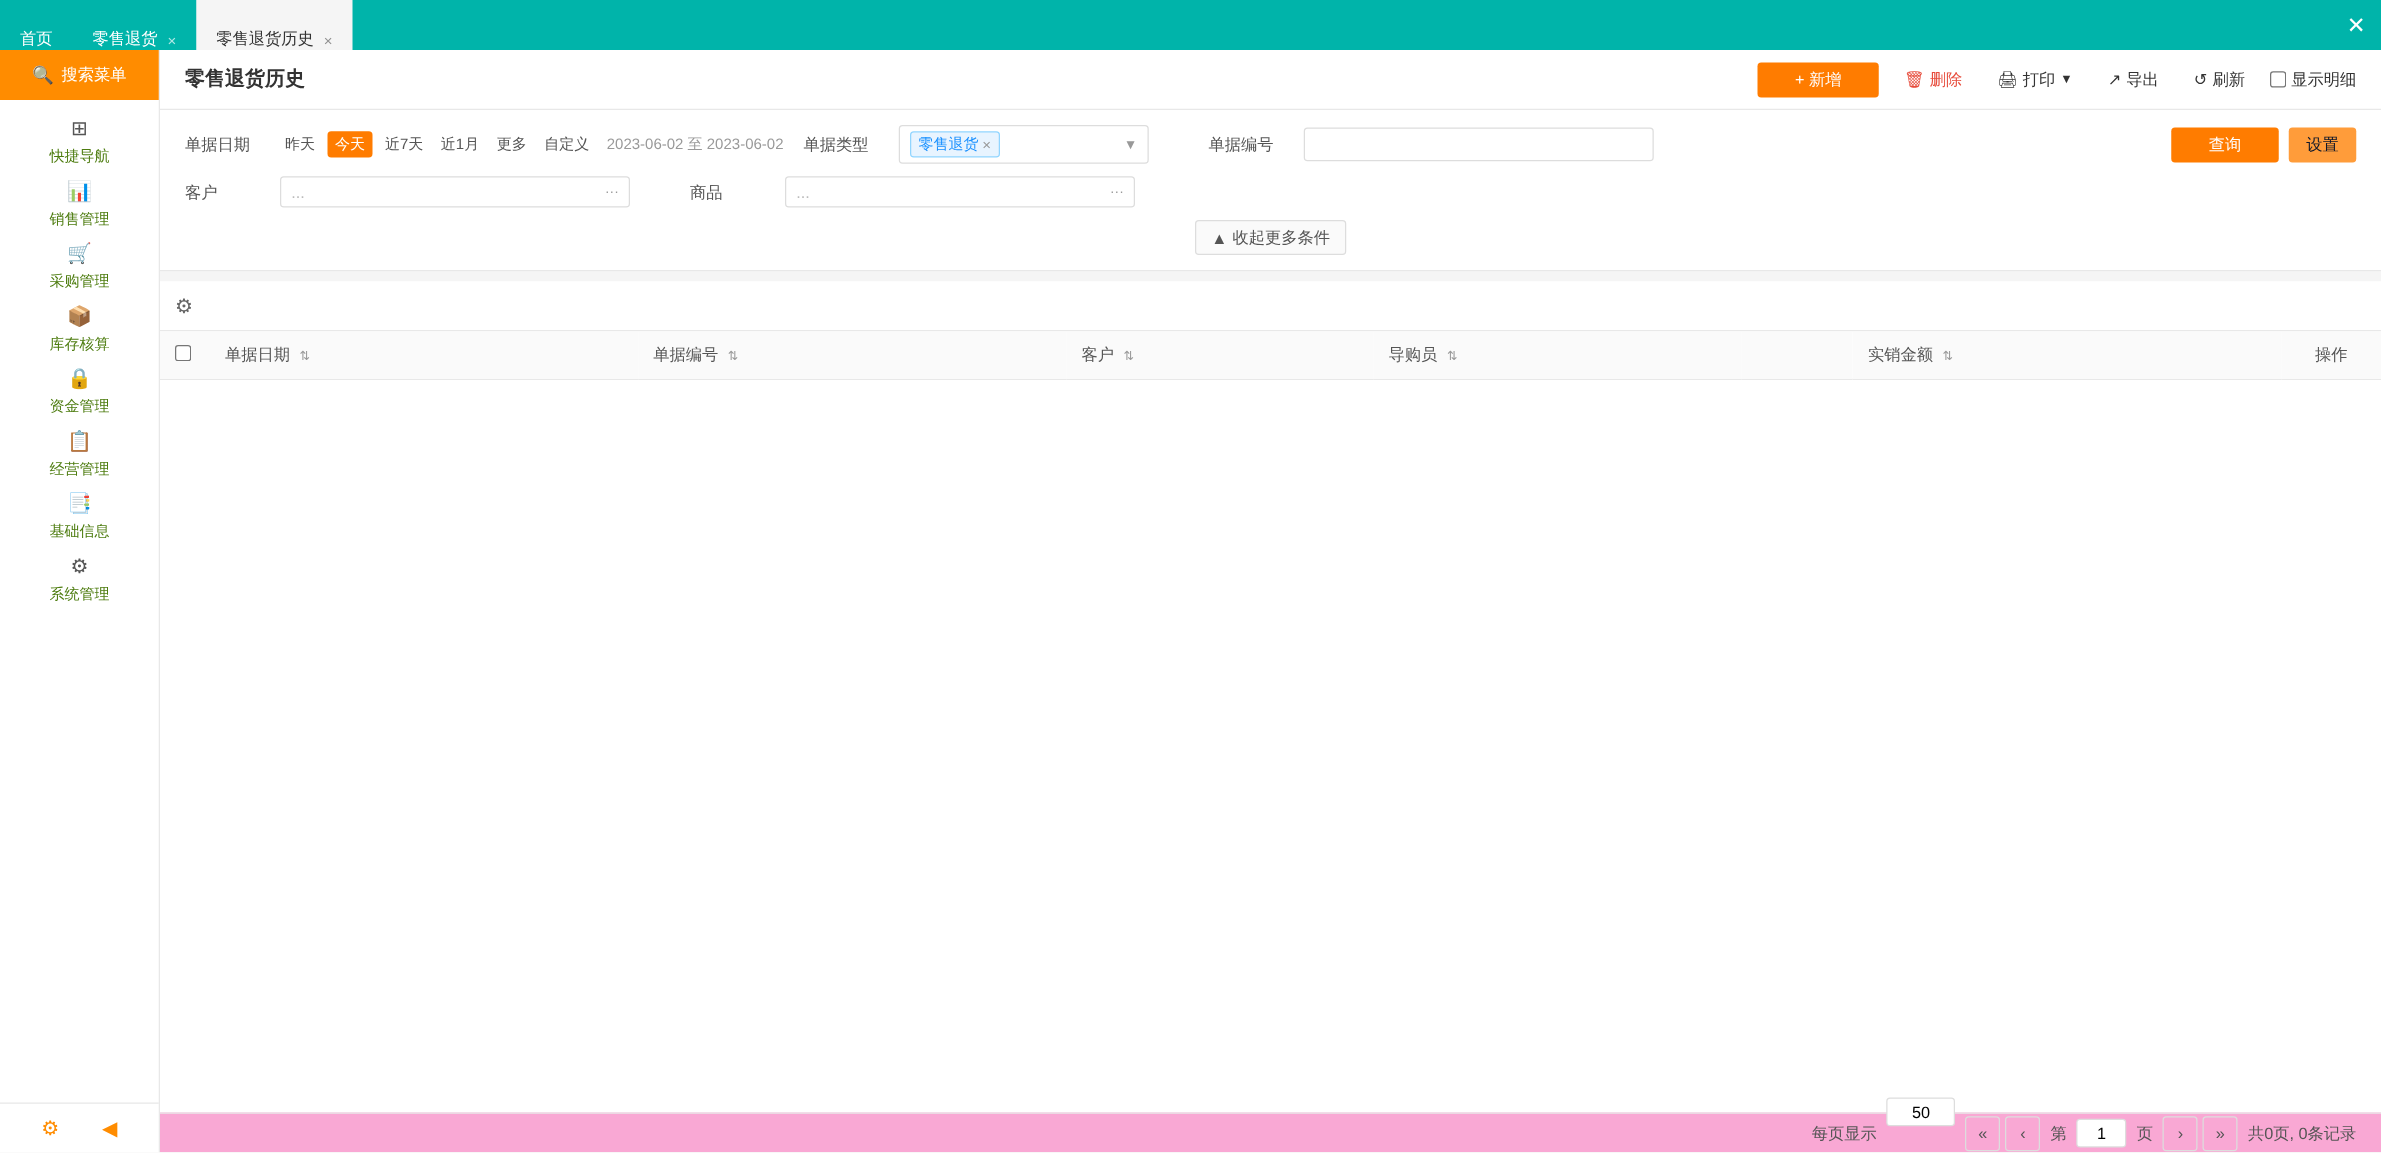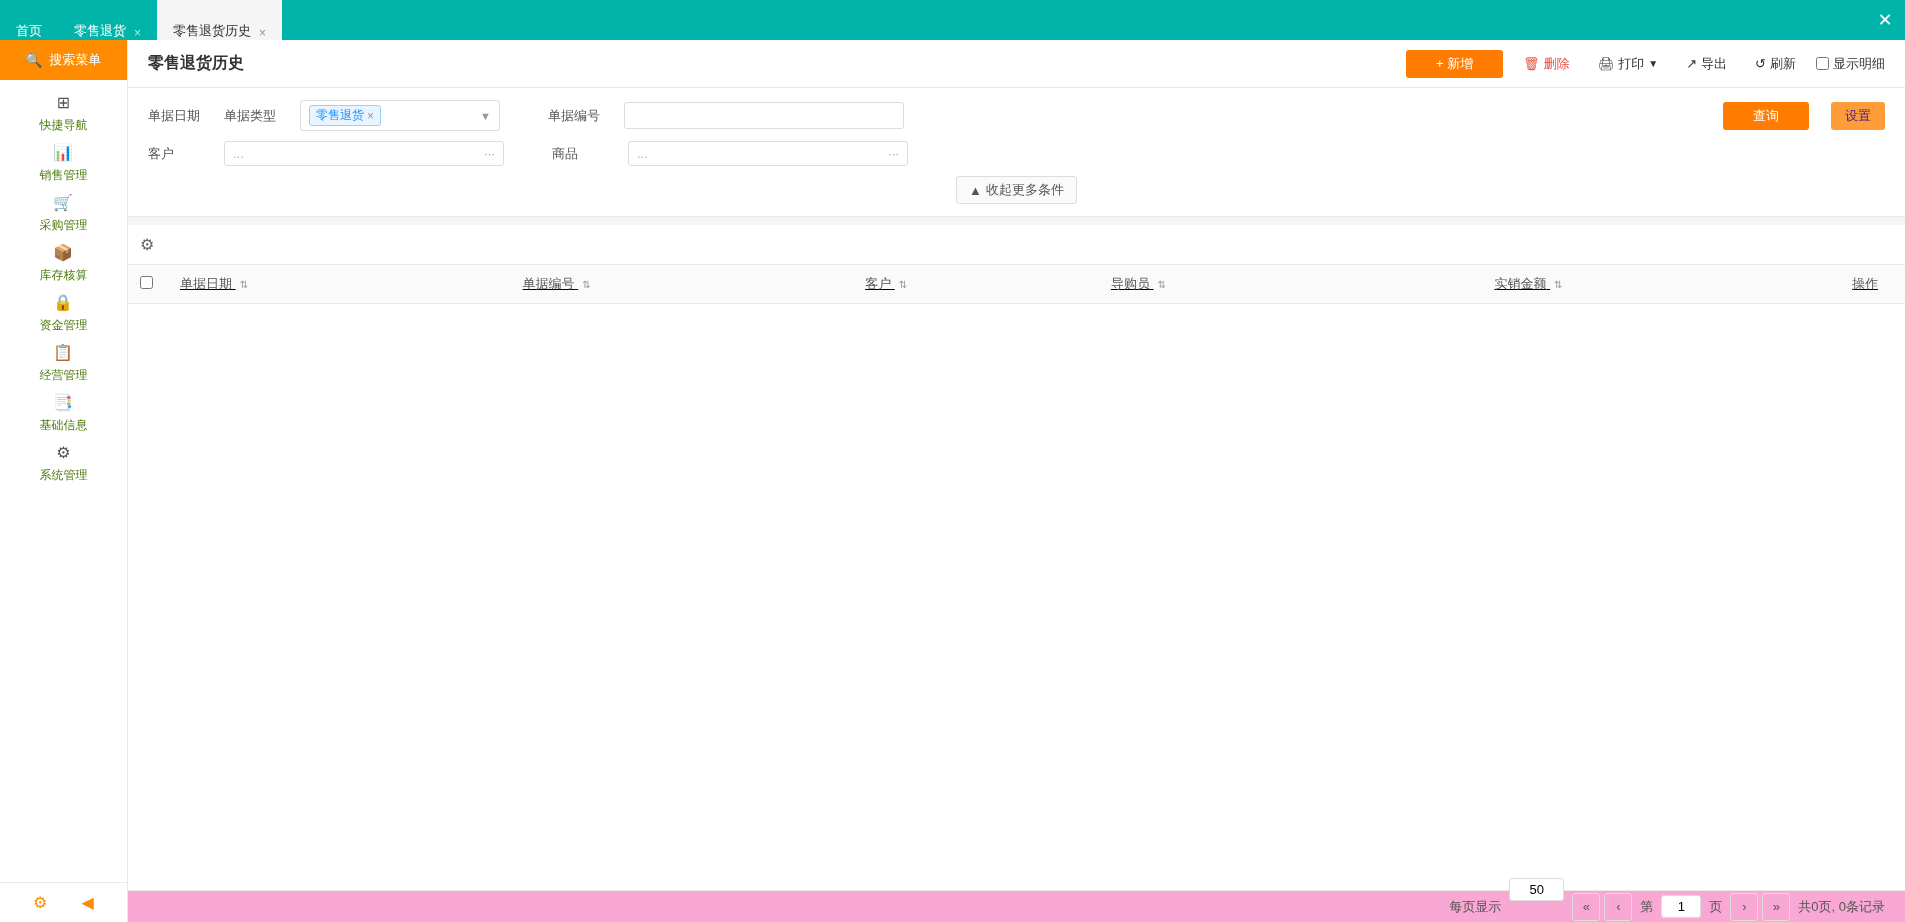--- a/index.html
+++ b/index.html
@@ -164,24 +164,23 @@
       border-radius: 3px;
     }
     .toolbar-btn.primary {
       background: #ff7c00;
       color: #fff;
       border-radius: 3px;
       padding: 5px 30px;
     }
     .toolbar-btn.secondary {
       background: #ff9c3a;
-      color: #4c1d95;
+      color: #0f172a;
       border-radius: 3px;
       padding: 5px 14px;
-      margin-left: 14px;
     }
     .toolbar-btn.danger { color: #e74c3c; }
     .display-detail-check {
       display: flex;
       align-items: center;
       gap: 4px;
       font-size: 13px;
       color: #333;
     }
 
@@ -296,21 +295,20 @@
       cursor: pointer;
     }
     .table-wrapper {
       flex: 1;
       overflow: auto;
     }
     table {
       width: 100%;
       border-collapse: collapse;
       font-size: 13px;
-      text-decoration: underline;
     }
     thead th {
       background: #fafafa;
       border-bottom: 1px solid #e8e8e8;
       padding: 10px 12px;
       text-align: left;
       color: #555;
       font-weight: normal;
       white-space: nowrap;
       position: sticky;
@@ -498,20 +496,29 @@
           <input type="checkbox" style="">
           <span>显示明细</span>
         </div>
       </div>
     </div>
 
     <div class="filter-panel">
 
       <div class="filter-row">
         <span class="filter-label">单据日期</span>
+        <div class="date-shortcuts">
+          <span class="date-btn">昨天</span>
+          <span class="date-btn active">今天</span>
+          <span class="date-btn">近7天</span>
+          <span class="date-btn">近1月</span>
+          <span class="date-btn">更多</span>
+          <span class="date-btn">自定义</span>
+          <span class="date-range">2023-06-02 至 2023-06-02</span>
+        </div>
 
         <span class="filter-label" style="">单据类型</span>
         <div class="filter-select">
           <span class="tag">
             <span>零售退货</span>
             <span class="remove">×</span>
           </span>
           <span class="filter-select-arrow">▼</span>
         </div>
 

